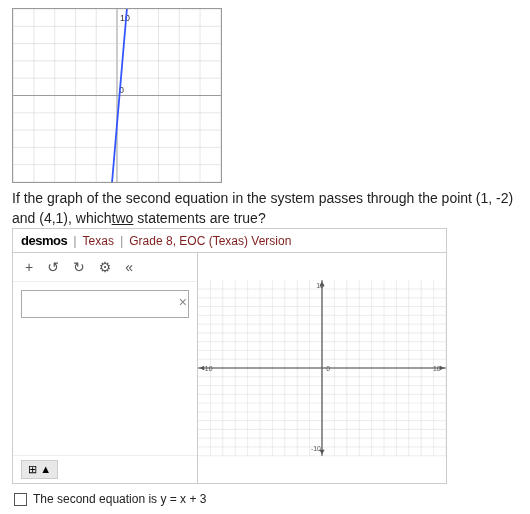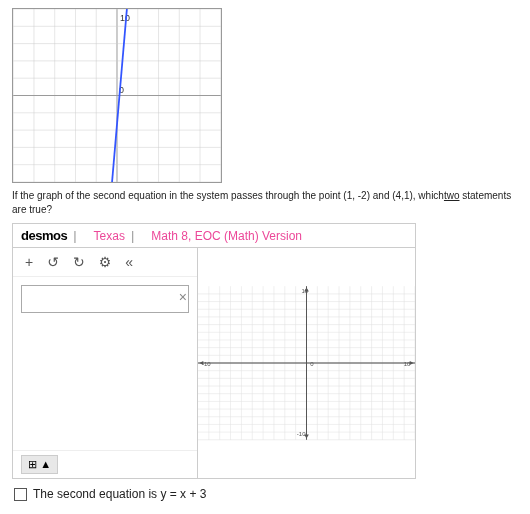--- a/index.html
+++ b/index.html
@@ -26,32 +26,31 @@
       border: 1px solid #999;
       position: relative;
       background: #fff;
       margin-bottom: 6px;
     }
     .grid-svg {
       width: 100%;
       height: 100%;
     }
     .second-question {
-      font-size: 10px;
+      font-size: 14px;
       color: #222;
-      margin-bottom: 6px;
       line-height: 1.4;
     }
     .second-question u {
       text-decoration: underline;
     }
     
     .desmos-panel {
       border: 1px solid #ccc;
-      width: 404px;
+      width: 435px;
       background: #fff;
     }
     .desmos-header {
       background: #fff;
       border-bottom: 1px solid #ccc;
       padding: 4px 8px;
       display: flex;
       align-items: center;
       gap: 6px;
     }
@@ -60,23 +59,22 @@
       font-weight: bold;
       color: #000;
       letter-spacing: -0.5px;
     }
     .desmos-sep {
       color: #999;
       font-size: 13px;
     }
     .desmos-brand {
       font-size: 12px;
-      color: #ec4899;
+      color: #7f1d1d;
       font-weight: normal;
-      margin-left: 11px;
     }
     .desmos-body {
       display: flex;
       height: 230px;
     }
     .desmos-left {
       width: 185px;
       border-right: 1px solid #ccc;
       display: flex;
       flex-direction: column;
@@ -209,21 +207,21 @@
     <span>If the graph of the second equation in the system passes through the point (1, -2) and (4,1), which</span><u>two</u><span> statements are true?</span>
   </p>
 
   <div class="desmos-panel">
 
     <div class="desmos-header">
       <span class="desmos-logo">desmos</span>
       <span class="desmos-sep">|</span>
       <span class="desmos-brand">Texas</span>
       <span class="desmos-sep">|</span>
-      <span class="desmos-brand">Math 8, EOC (Math) Version</span>
+      <span class="desmos-brand">Grade 8, EOC (Texas) Version</span>
     </div>
 
     <div class="desmos-body">
 
       <div class="desmos-left">
 
         <div class="desmos-toolbar">
           <button class="toolbar-btn">+</button>
           <button class="toolbar-btn">↺</button>
           <button class="toolbar-btn">↻</button>

